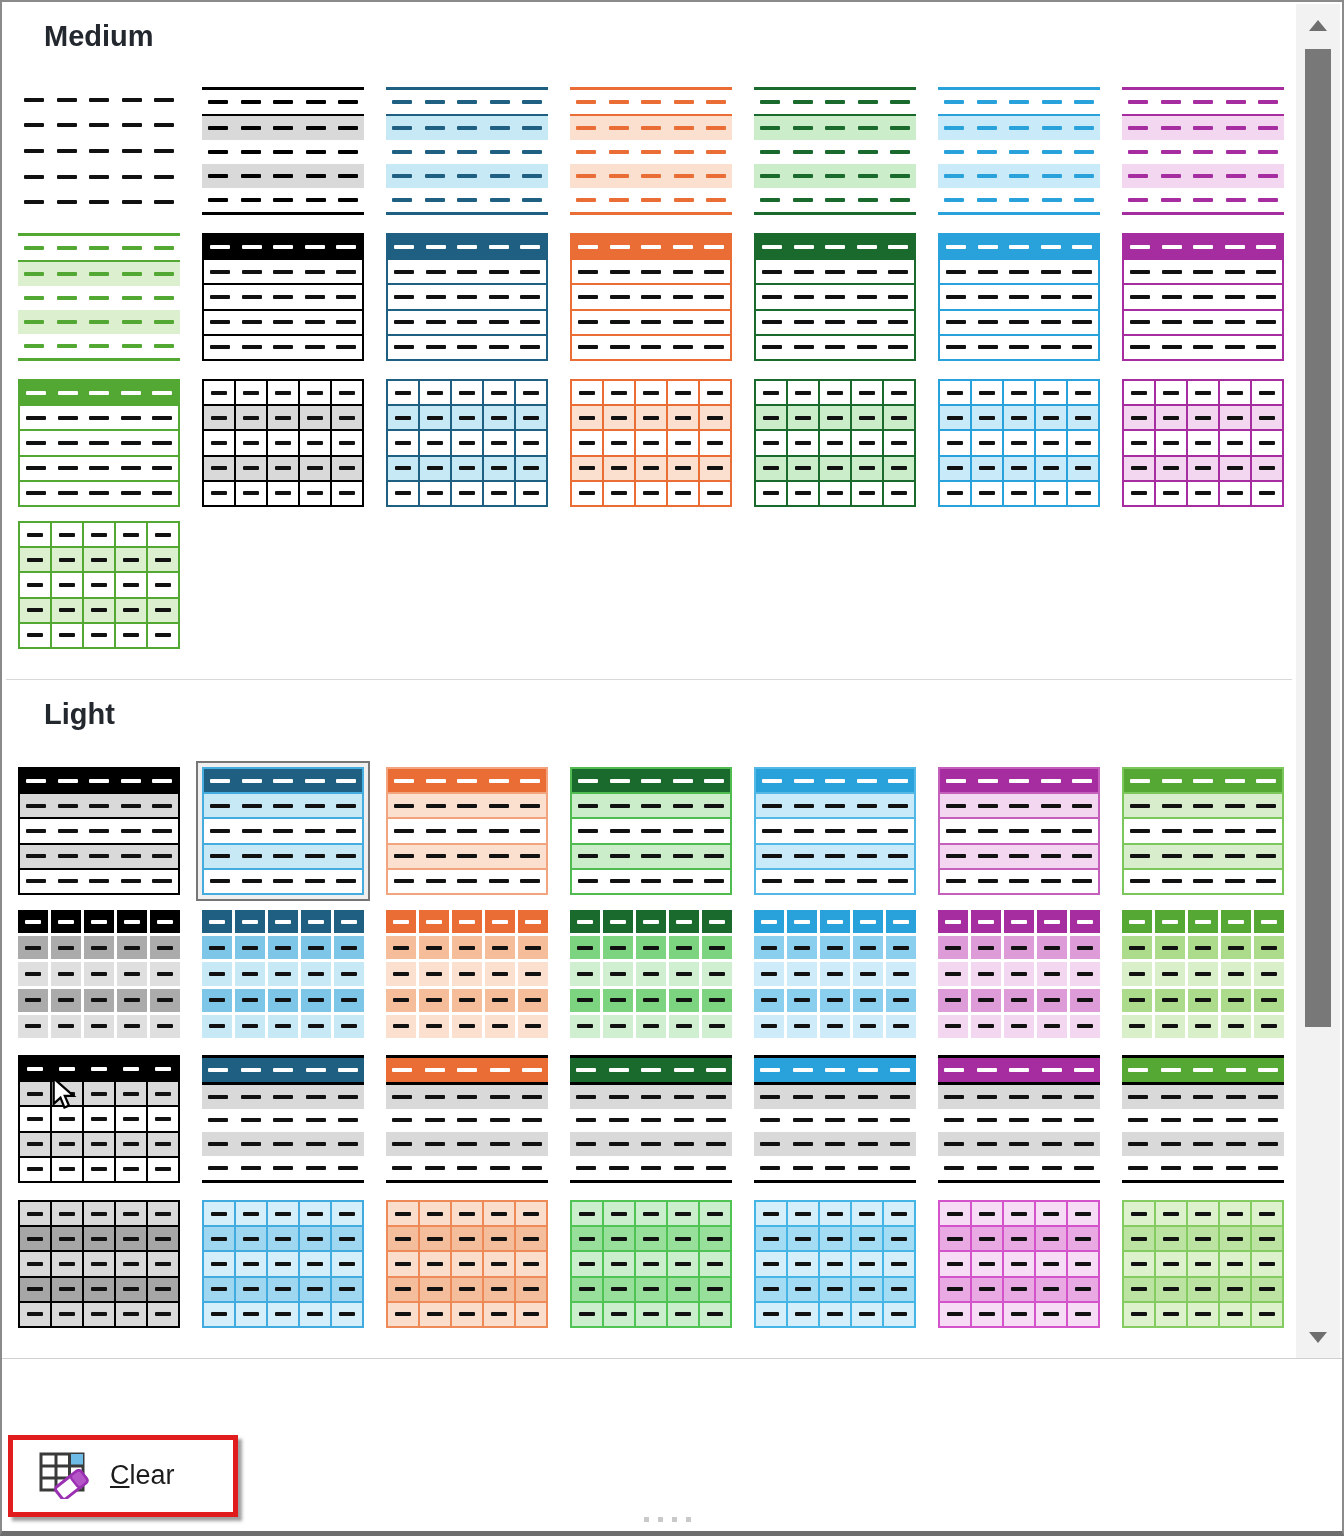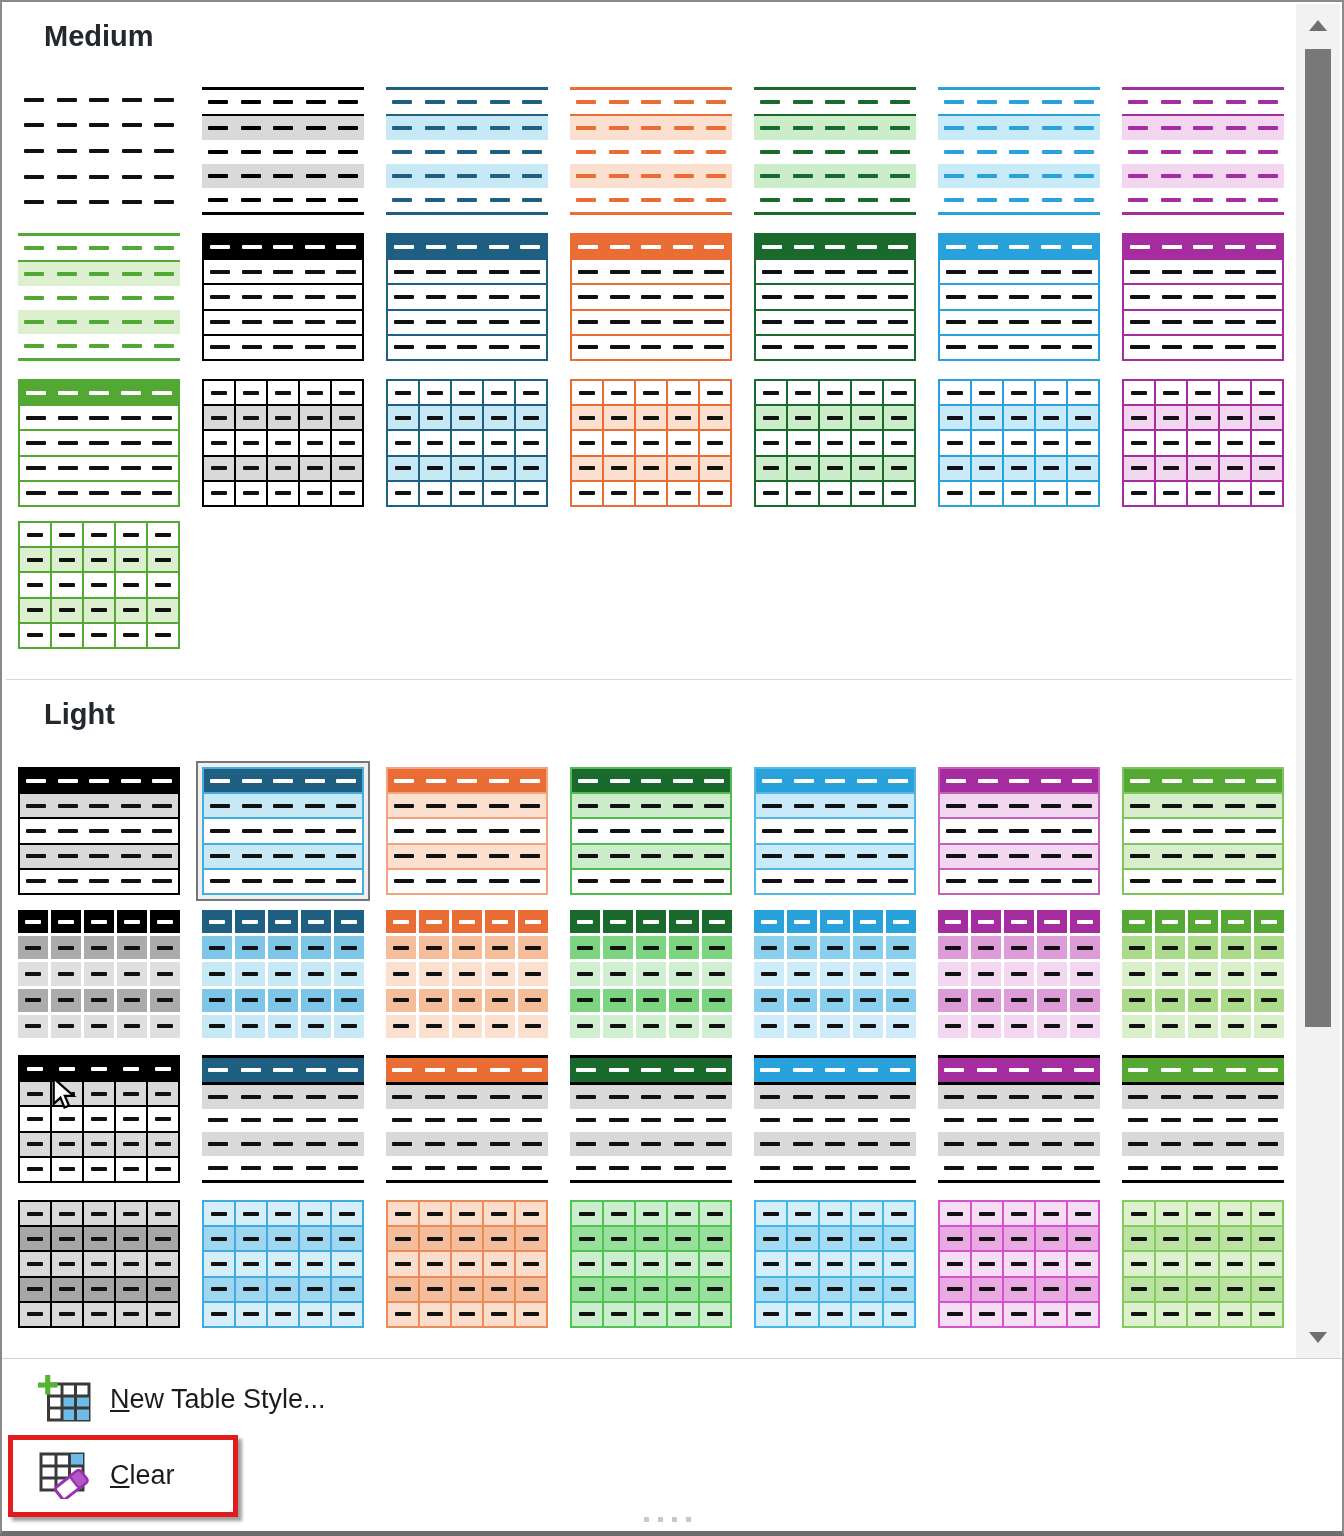--- a/index.html
+++ b/index.html
@@ -2788,35 +2788,20 @@
           <span class="dash" style="background: rgb(17, 17, 17);"></span>
         </div>
         <div class="cell" style="background: rgb(221, 241, 204);">
           <span class="dash" style="background: rgb(17, 17, 17);"></span>
         </div>
       </div>
     </div>
 
   <div class="divider" style="top:1356px;left:0;width:1340px;background:#D0D0D0"></div>
 
-  <div class="menu-item" style="top:1370px">
-    <span class="mi-icon">
-      <svg width="54" height="48" viewBox="0 0 36 32">
-        <rect x="7" y="6" width="27" height="24" fill="#FFFFFF" stroke="#3A3A3A" stroke-width="2"></rect>
-        <rect x="16" y="14" width="18" height="16" fill="#6FBBE8"></rect>
-        <line x1="16" y1="6" x2="16" y2="30" stroke="#3A3A3A" stroke-width="2"></line>
-        <line x1="25" y1="6" x2="25" y2="30" stroke="#3A3A3A" stroke-width="2"></line>
-        <line x1="7" y1="14" x2="34" y2="14" stroke="#3A3A3A" stroke-width="2"></line>
-        <line x1="7" y1="22" x2="34" y2="22" stroke="#3A3A3A" stroke-width="2"></line>
-        <rect x="0" y="5" width="13" height="3.4" fill="#53B332"></rect>
-        <rect x="4.8" y="0" width="3.4" height="13" fill="#53B332"></rect>
-      </svg>
-    </span>
-    <span class="mi-label"><u>N</u><span>ew Table Style...</span></span>
-  </div>
 
   <div class="menu-item" style="top:1446px">
     <span class="mi-icon">
       <svg width="54" height="48" viewBox="0 0 36 32">
         <rect x="2" y="2" width="28" height="24" fill="#FFFFFF" stroke="#3A3A3A" stroke-width="2"></rect>
         <rect x="21" y="2" width="9" height="8" fill="#6FBBE8"></rect>
         <line x1="12" y1="2" x2="12" y2="26" stroke="#3A3A3A" stroke-width="2"></line>
         <line x1="21" y1="2" x2="21" y2="26" stroke="#3A3A3A" stroke-width="2"></line>
         <line x1="2" y1="10" x2="30" y2="10" stroke="#3A3A3A" stroke-width="2"></line>
         <line x1="2" y1="18" x2="30" y2="18" stroke="#3A3A3A" stroke-width="2"></line>

